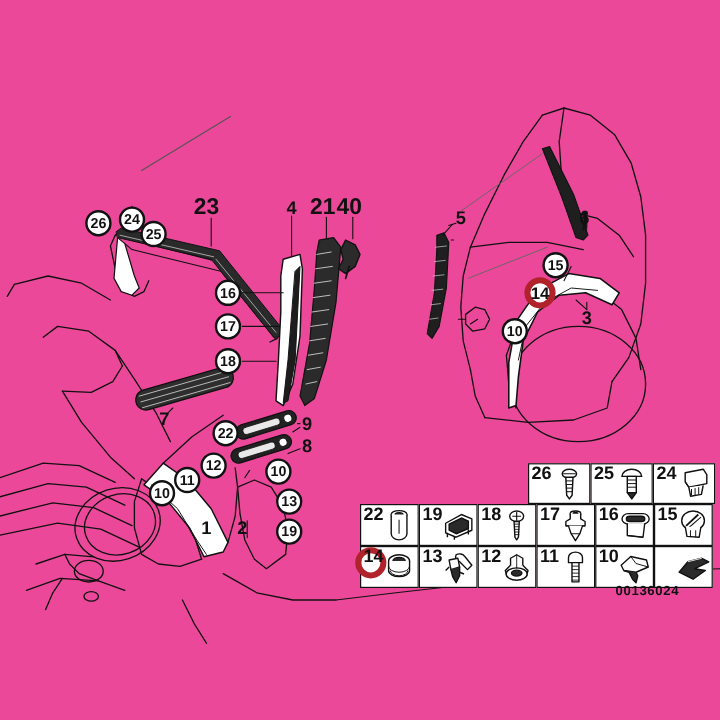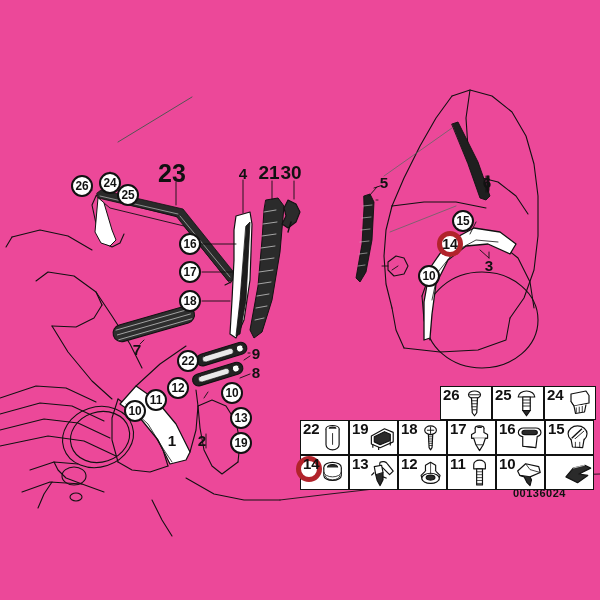--- a/index.html
+++ b/index.html
@@ -211,24 +211,24 @@
     </g>
 
     <path d="M488 192 L488 178" fill="none" stroke="#111" stroke-width="1"></path>
     <path d="M488 178 L488 176" fill="none" stroke="#111" stroke-width="1"></path>
   </svg>
 
   <div id="callouts">
       <div class="cal" style="width: 22px; height: 22px; font-size: 11.88px; left: 71px; top: 175px;">26</div>
       <div class="cal" style="width: 22px; height: 22px; font-size: 11.88px; left: 99px; top: 172px;">24</div>
       <div class="cal" style="width: 22px; height: 22px; font-size: 11.88px; left: 117px; top: 184px;">25</div>
-      <div class="plain" style="width: 28px; height: 20px; font-size: 25px; left: 158px; top: 163px;">23</div>
+      <div class="plain" style="width: 28px; height: 20px; font-size: 19px; left: 158px; top: 163px;">23</div>
       <div class="plain" style="width: 22.4px; height: 16px; font-size: 15.2px; left: 231.8px; top: 165px;">4</div>
       <div class="plain" style="width: 28px; height: 20px; font-size: 19px; left: 255px; top: 163px;">21</div>
-      <div class="plain" style="width: 28px; height: 20px; font-size: 19px; left: 277px; top: 163px;">30</div>
+      <div class="plain" style="width: 28px; height: 20px; font-size: 19px; left: 277px; top: 163px;">40</div>
       <div class="cal" style="width: 22px; height: 22px; font-size: 11.88px; left: 179px; top: 233px;">16</div>
       <div class="cal" style="width: 22px; height: 22px; font-size: 11.88px; left: 179px; top: 261px;">17</div>
       <div class="cal" style="width: 22px; height: 22px; font-size: 11.88px; left: 179px; top: 290px;">18</div>
       <div class="plain" style="width: 22.4px; height: 16px; font-size: 15.2px; left: 125.8px; top: 341px;">7</div>
       <div class="cal" style="width: 22px; height: 22px; font-size: 11.88px; left: 177px; top: 350px;">22</div>
       <div class="plain" style="width: 22.4px; height: 16px; font-size: 15.2px; left: 244.8px; top: 345px;">9</div>
       <div class="plain" style="width: 22.4px; height: 16px; font-size: 15.2px; left: 244.8px; top: 364px;">8</div>
       <div class="cal" style="width: 22px; height: 22px; font-size: 11.88px; left: 167px; top: 377px;">12</div>
       <div class="cal" style="width: 22px; height: 22px; font-size: 11.88px; left: 145px; top: 389px;">11</div>
       <div class="cal" style="width: 22px; height: 22px; font-size: 11.88px; left: 124px; top: 400px;">10</div>

